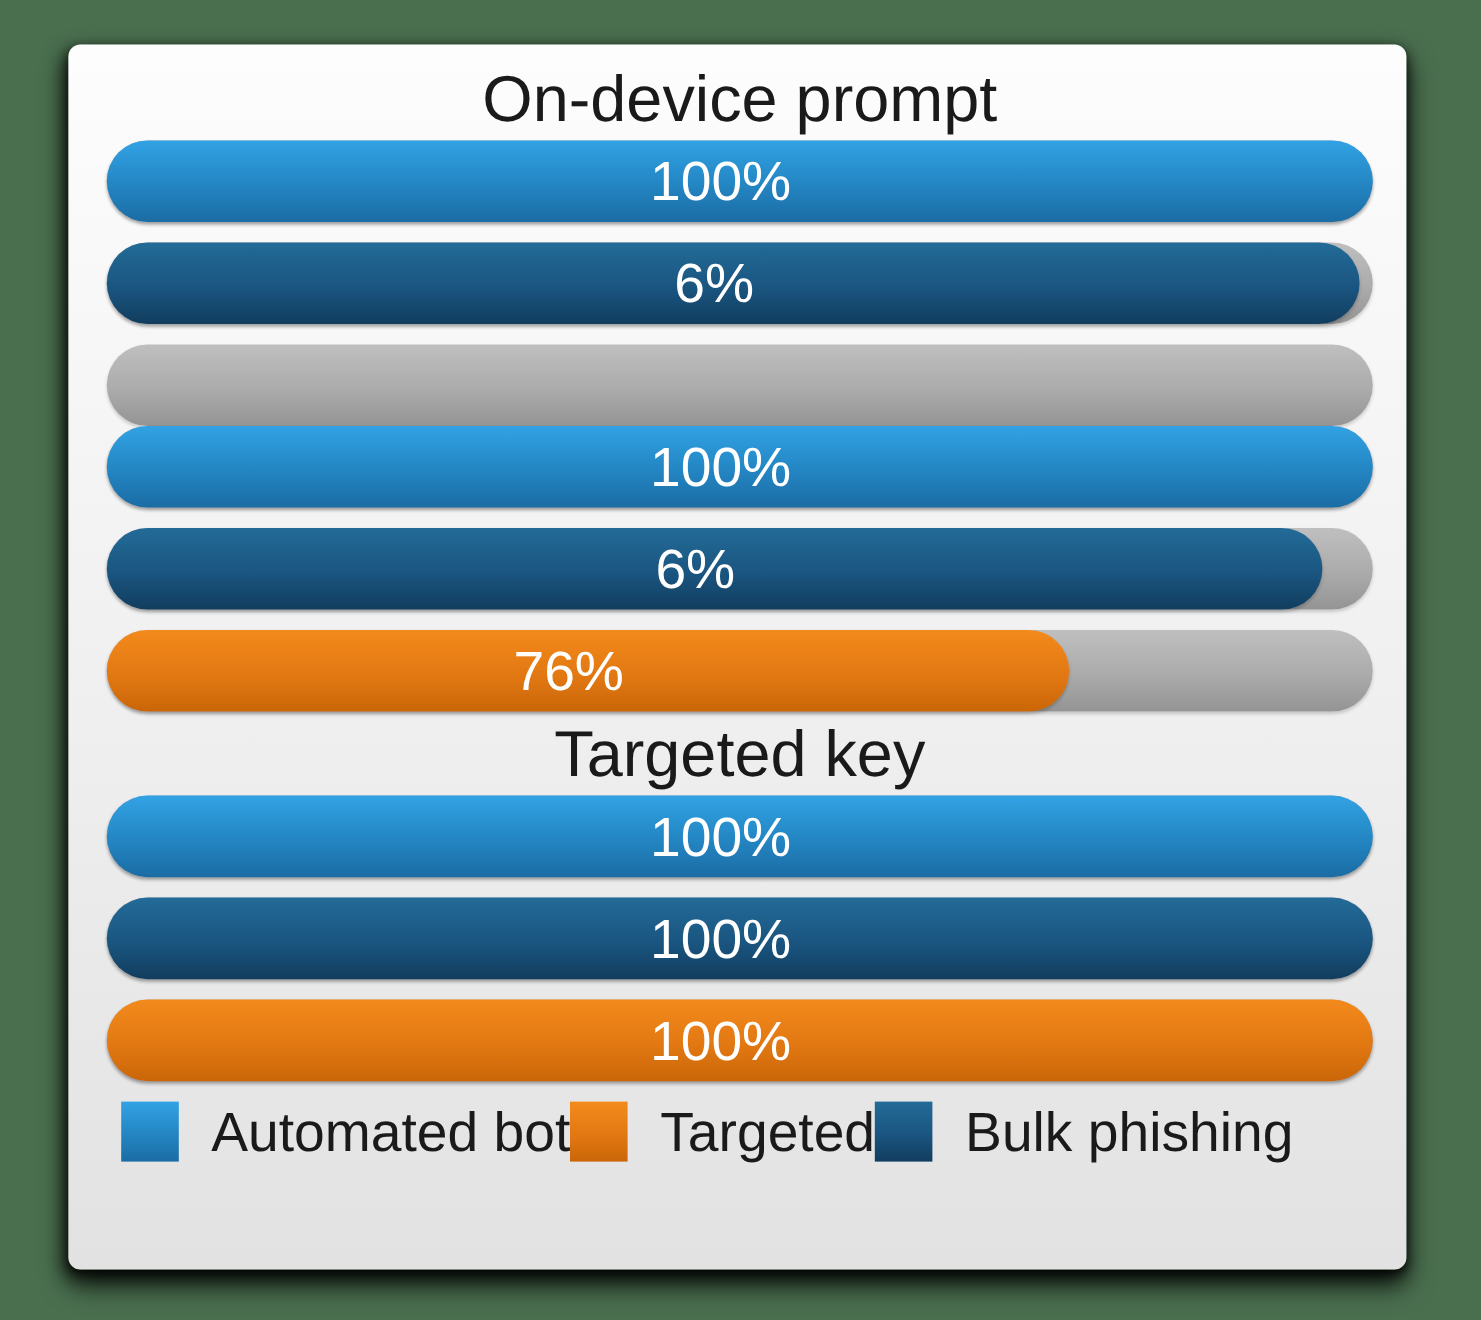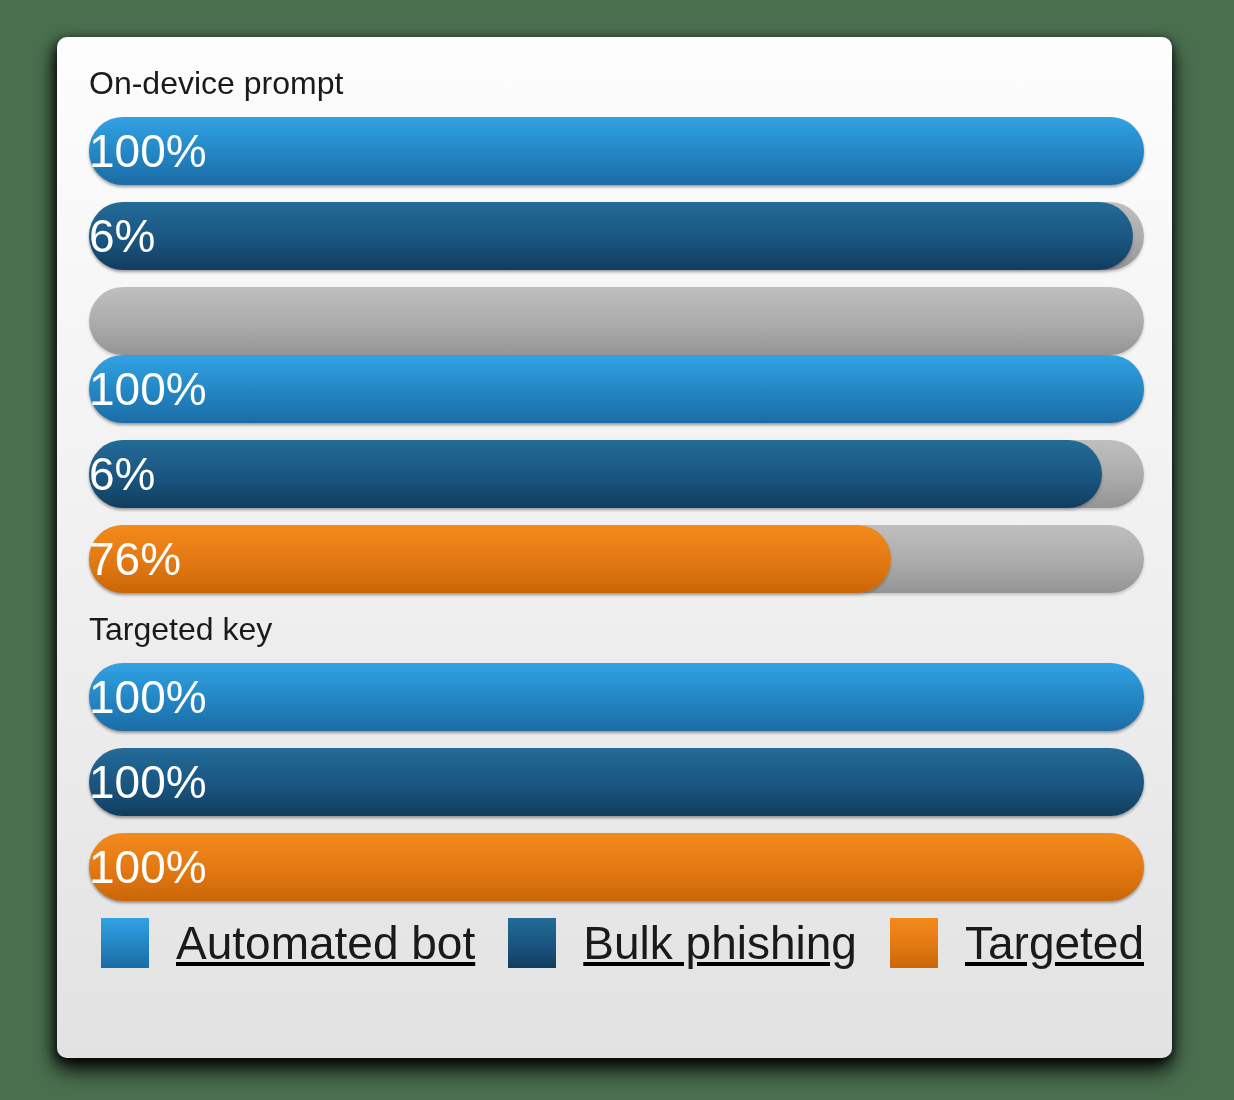--- a/index.html
+++ b/index.html
@@ -14,25 +14,25 @@
     position: absolute;
     left: 57px; top: 37px;
     width: 1115px; height: 1021px;
     box-sizing: border-box;
     padding: 16px 28px 14px 32px;
     border-radius: 10px;
     background: linear-gradient(180deg, #FDFDFD 0%, #EFEFEF 55%, #E2E2E2 100%);
     box-shadow: 0 12px 22px rgba(0,0,0,0.82), 0 3px 8px rgba(0,0,0,0.6), -4px 6px 14px rgba(0,0,0,0.45);
   }
   .section-title {
-    font-size: 32px;
+    font-size: 54px;
     line-height: 60px;
     font-weight: 400;
     color: #1A1A1A;
-    text-align: left;
+    text-align: center;
     margin: 0 0 4px 0;
   }
   .section + .section .section-title { margin-top: 6px; }
   .bar-row {
     position: relative;
     height: 68px;
     margin-bottom: 17px;
   }
   .section .bar-row:last-child { margin-bottom: 0; }
   .track, .fill {
@@ -41,39 +41,37 @@
     height: 68px;
     border-radius: 34px;
   }
   .track {
     width: 100%;
     background: linear-gradient(180deg, #BFBFBF 0%, #ABABAB 55%, #949494 100%);
     box-shadow: 0 2px 3px rgba(0,0,0,0.18);
   }
   .fill {
     box-shadow: 0 2px 3px rgba(0,0,0,0.22);
-    text-align: left;
+    text-align: center;
   }
   .fill .pct {
     display: block;
     line-height: 68px;
     padding-right: 32px;
     font-size: 46px;
     color: #FFFFFF;
   }
   .s0 { background: linear-gradient(180deg, #32A2E4 0%, #2385C2 55%, #1B6CA4 100%); }
   .s1 { background: linear-gradient(180deg, #236B98 0%, #1A5580 55%, #113D5E 100%); }
   .s2 { background: linear-gradient(180deg, #F38A1C 0%, #E27812 55%, #CA6608 100%); }
   .legend {
     margin-top: 16px;
     padding-left: 12px;
     display: flex;
-    justify-content: space-between;
     align-items: center;
-    text-decoration: underline;
   }
   .legend-item { display: flex; align-items: center; }
   .swatch {
     width: 48px; height: 50px;
     margin-right: 27px;
     flex: none;
   }
   .legend-label {
     font-size: 46px;
     line-height: 52px;
@@ -148,23 +146,23 @@
         </div>
       </div>
     </div>
 
     <div class="legend">
       <div class="legend-item">
         <div class="swatch s0"></div>
         <span class="legend-label">Automated bot</span>
       </div>
       <div class="legend-item">
+        <div class="swatch s2"></div>
+        <span class="legend-label">Targeted</span>
+      </div>
+      <div class="legend-item">
         <div class="swatch s1"></div>
         <span class="legend-label">Bulk phishing</span>
-      </div>
-      <div class="legend-item">
-        <div class="swatch s2"></div>
-        <span class="legend-label">Targeted</span>
       </div>
     </div>
 
   </div>
 </div>
 
 </body></html>

